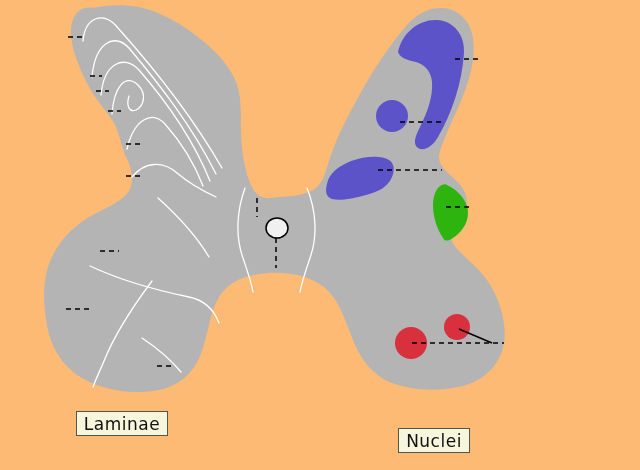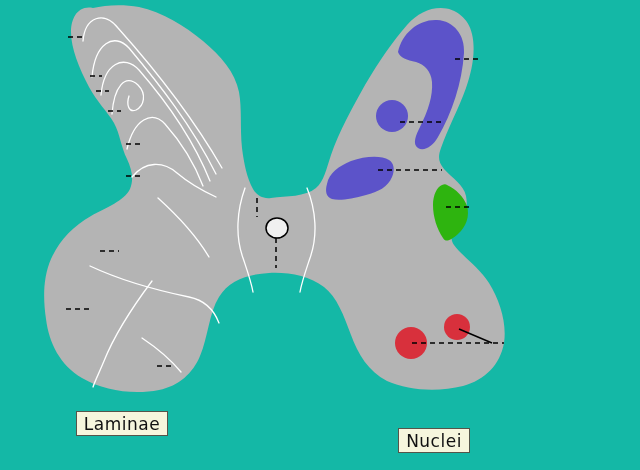--- a/index.html
+++ b/index.html
@@ -1,16 +1,16 @@
 <!DOCTYPE html>
 <html><head>
 <meta charset="utf-8">
 <style>
   html,body{margin:0;padding:0;background:#000;}
-  .stage{position:relative;width:640px;height:470px;background:#14b8a6;overflow:hidden;
+  .stage{position:relative;width:640px;height:470px;background:#fdba74;overflow:hidden;
          font-family:"DejaVu Sans","Liberation Sans",sans-serif;}
   .stage svg{position:absolute;left:0;top:0;}
   .label-box{position:absolute;display:flex;align-items:center;justify-content:center;
              background:#f6f6dd;border:1px solid #55554a;color:#111;
              font-size:17px;letter-spacing:.5px;}
   .label-laminae{left:76px;top:411px;width:90px;height:23px;}
   .label-nuclei{left:398px;top:428px;width:70px;height:23px;justify-content:center;}
 </style>
 </head>
 <body>

